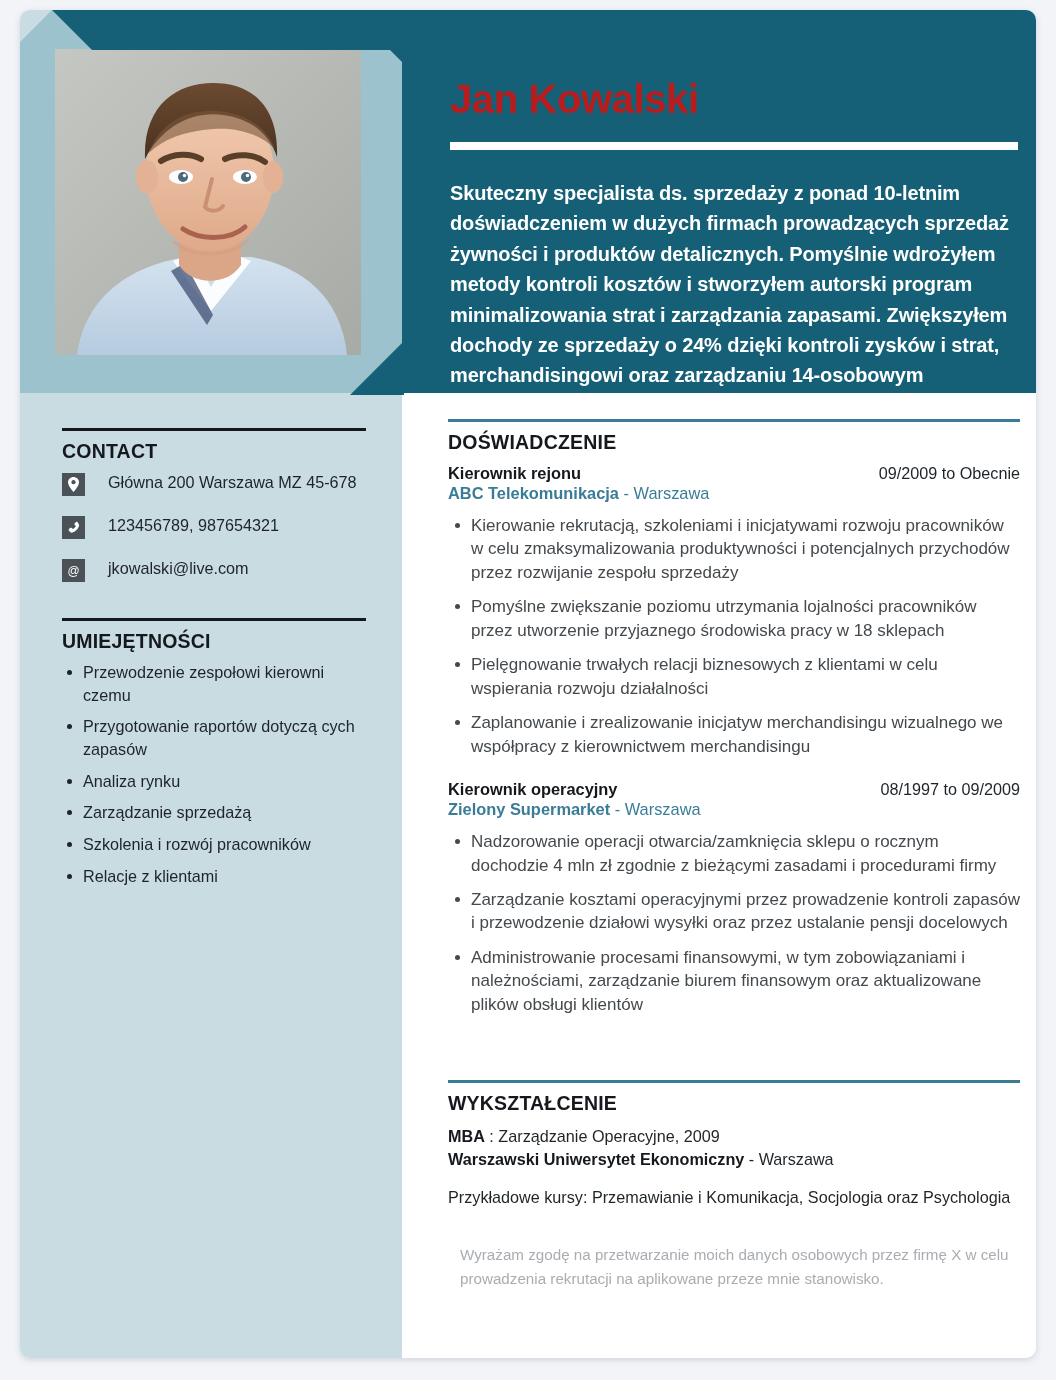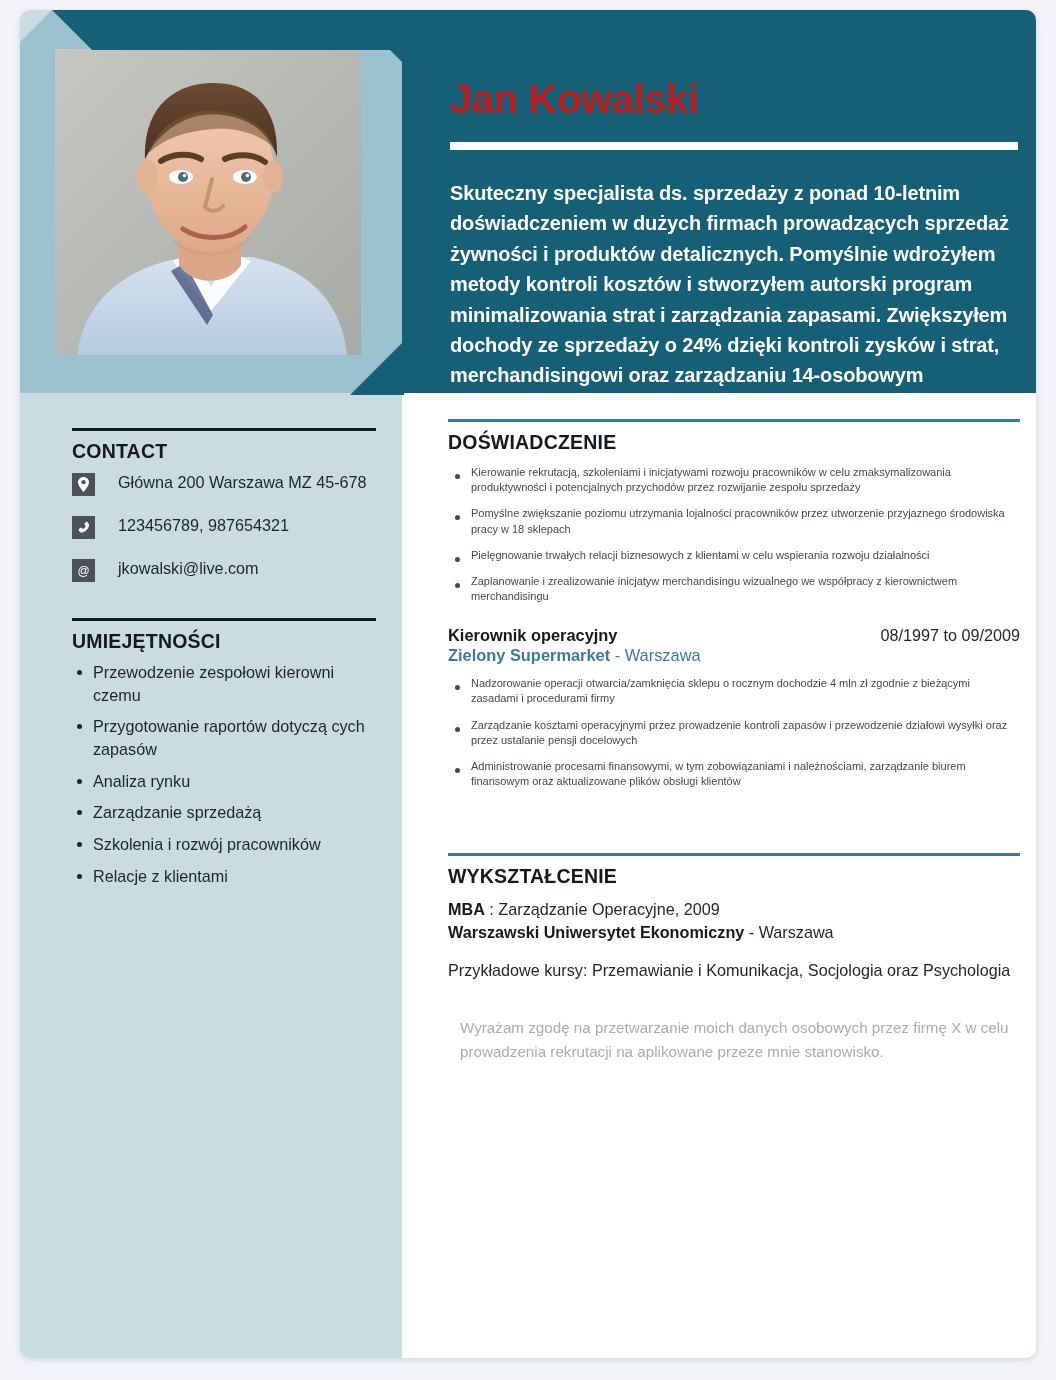--- a/index.html
+++ b/index.html
@@ -121,21 +121,21 @@
     font-size: 20px;
     line-height: 1.52;
     color: #ffffff;
     font-weight: 600;
     letter-spacing: -0.15px;
   }
 
   
   .side-body {
     position: absolute;
-    left: 52px;
+    left: 42px;
     top: 418px;
     width: 304px;
     z-index: 6;
   }
   .side-section { margin-bottom: 36px; }
   .side-rule {
     width: 304px;
     height: 3px;
     background: #15181c;
     margin-bottom: 9px;
@@ -240,21 +240,21 @@
   .job-company span { font-weight: normal; }
   .job-list {
     margin: 11px 0 0 0;
     padding: 0;
     list-style: none;
   }
   .job-list li {
     position: relative;
     padding-left: 23px;
     margin-bottom: 11px;
-    font-size: 11px;
+    font-size: 17px;
     line-height: 1.38;
     color: #44494d;
   }
   .job-list li::before {
     content: "";
     position: absolute;
     left: 7px;
     top: 9px;
     width: 5px;
     height: 5px;
@@ -407,20 +407,28 @@
     </div>
   </div>
 
   <div class="main">
 
     <div>
       <div class="main-rule"></div>
       <h2 class="main-title">DOŚWIADCZENIE</h2>
 
       <div class="job">
+        <div class="job-head">
+          <span class="job-title">Kierownik rejonu</span>
+          <span class="job-dates">09/2009 to Obecnie</span>
+        </div>
+        <div class="job-company">
+          <b>ABC Telekomunikacja</b>
+          <span>- Warszawa</span>
+        </div>
         <ul class="job-list">
           <li>Kierowanie rekrutacją, szkoleniami i inicjatywami rozwoju pracowników w celu zmaksymalizowania produktywności i potencjalnych przychodów przez rozwijanie zespołu sprzedaży</li>
           <li>Pomyślne zwiększanie poziomu utrzymania lojalności pracowników przez utworzenie przyjaznego środowiska pracy w 18 sklepach</li>
           <li>Pielęgnowanie trwałych relacji biznesowych z klientami w celu wspierania rozwoju działalności</li>
           <li>Zaplanowanie i zrealizowanie inicjatyw merchandisingu wizualnego we współpracy z kierownictwem merchandisingu</li>
         </ul>
       </div>
 
       <div class="job">
         <div class="job-head">

